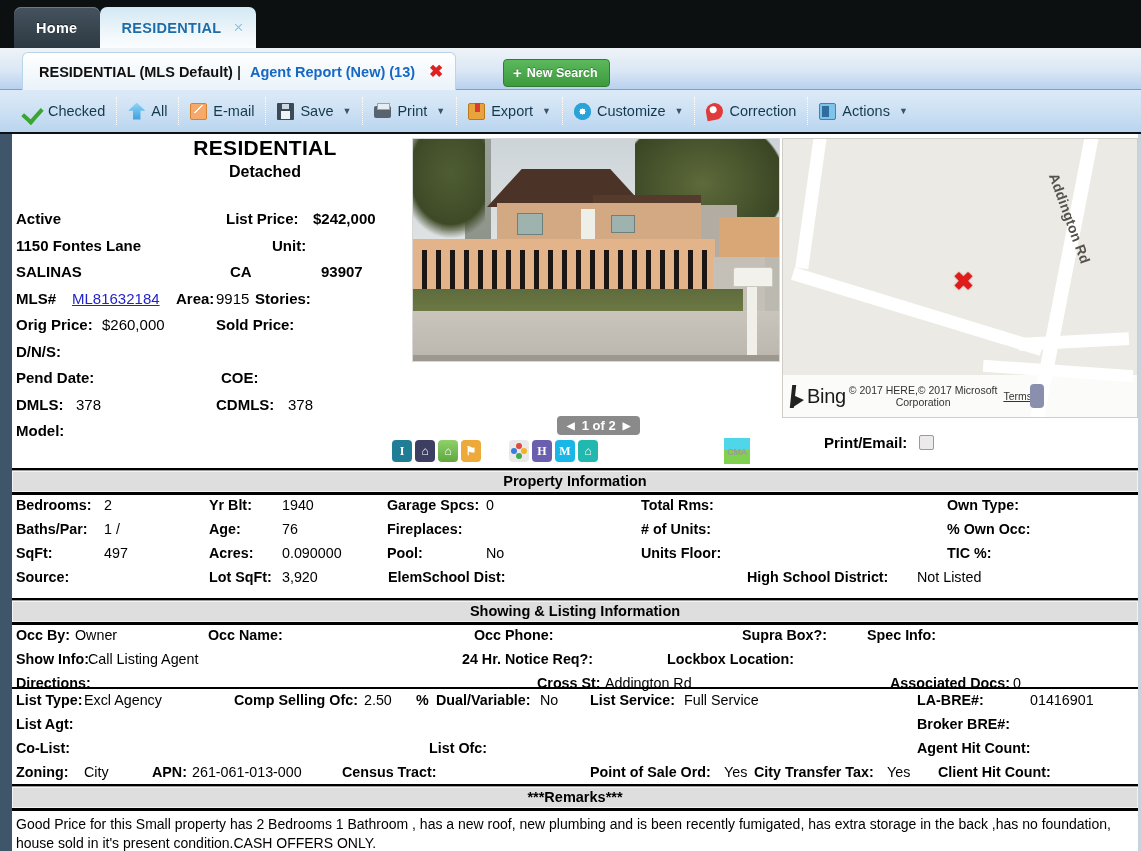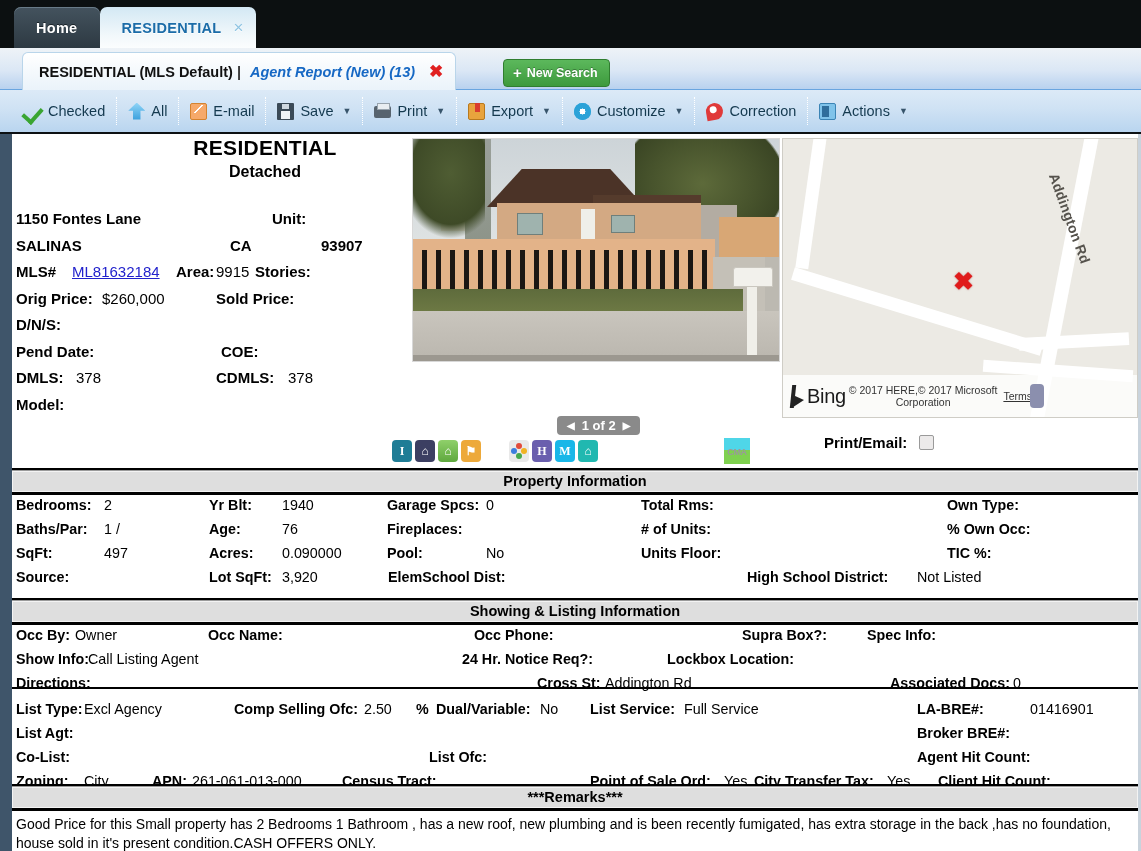--- a/index.html
+++ b/index.html
@@ -44,21 +44,21 @@
     border-bottom:1px solid #69a5e0;
   }
   .srchtab {
     position:absolute; left:22px; top:52px; height:38px;
     background:linear-gradient(#ffffff,#eaf3fa);
     border:1px solid #b9d5ea; border-bottom:none;
     border-radius:6px 6px 0 0;
     display:flex; align-items:center; padding:0 12px 0 16px;
     font-size:14.5px; font-weight:bold; color:#111;
   }
-  .srchtab .blue { color:#1668c4; margin-left:5px;font-style:italic; }
+  .srchtab .blue { color:#1668c4; margin-left:5px; }
   .srchtab .sep { color:#333; margin:0 4px; }
   .srchtab .redx { color:#e02020; font-size:17px; font-weight:bold; margin-left:14px; }
   .newsearch {
     position:absolute; left:503px; top:59px;
     background:linear-gradient(#5cb85c,#3d9a3d);
     border:1px solid #2f7d2f; border-radius:4px;
     color:#fff; font-size:12.5px; font-weight:bold;
     padding:4px 11px 5px 9px; display:flex; align-items:center; gap:5px;
     text-shadow:0 -1px 0 rgba(0,0,0,.3);
   }
@@ -361,20 +361,25 @@
 
     <div class="hdr">
 
       <div class="titlewrap">
         <div class="rtitle">RESIDENTIAL</div>
         <div class="rsub">Detached</div>
       </div>
 
       <div class="finfo">
 
+        <div class="frow">
+          <span class="at b" style="left:0">Active</span>
+          <span class="at lbl" style="left:210px">List Price:</span>
+          <span class="at b" style="left:297px">$242,000</span>
+        </div>
 
         <div class="frow">
           <span class="at b" style="left:0">1150 Fontes Lane</span>
           <span class="at lbl" style="left:256px">Unit:</span>
           <span class="at v" style="left:310px"></span>
         </div>
 
         <div class="frow">
           <span class="at b" style="left:0">SALINAS</span>
           <span class="at b" style="left:214px">CA</span>
@@ -582,21 +587,21 @@
           <span class="cell k" style="left:525px">Cross St:</span>
           <span class="cell v" style="left:593px">Addington Rd</span>
           <span class="cell k" style="left:878px">Associated Docs:</span>
           <span class="cell v" style="left:1001px">0</span>
         </div>
       </div>
     </div>
 
     <div class="sect" style="top:552px">
       <div style="height:3px;border-bottom:2px solid #000"></div>
-      <div class="grid" style="padding-top:12px">
+      <div class="grid" style="padding-top:3px">
 
         <div class="grow">
           <span class="cell k" style="left:4px">List Type:</span>
           <span class="cell v" style="left:72px">Excl Agency</span>
           <span class="cell k" style="left:222px">Comp Selling Ofc:</span>
           <span class="cell v" style="left:352px">2.50</span>
           <span class="cell k" style="left:404px">%</span>
           <span class="cell k" style="left:424px">Dual/Variable:</span>
           <span class="cell v" style="left:528px">No</span>
           <span class="cell k" style="left:578px">List Service:</span>

